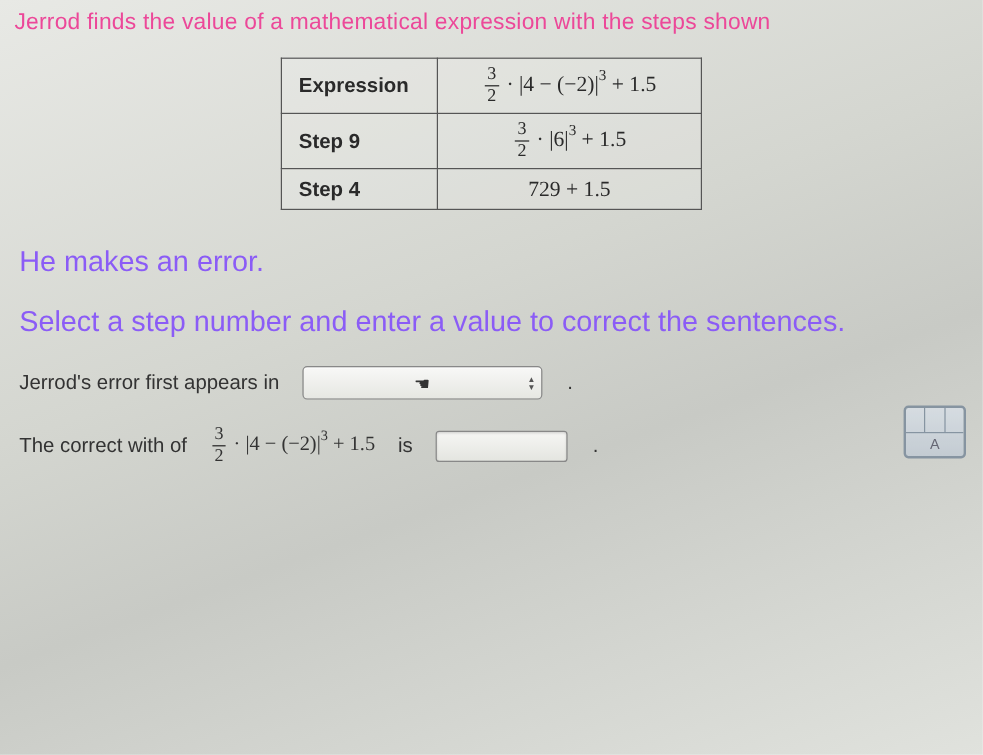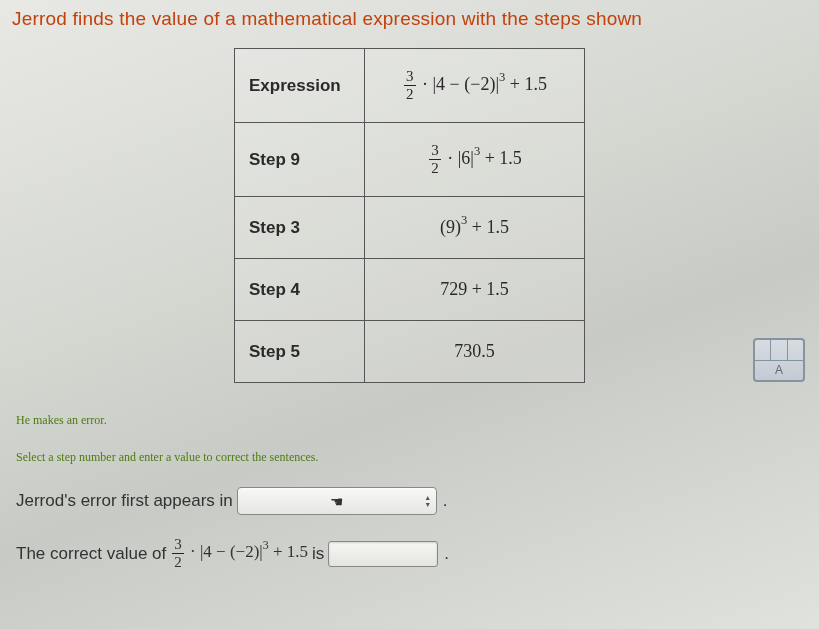--- a/index.html
+++ b/index.html
@@ -10,36 +10,36 @@
       font-size: 17px;
       color: #2a2a2a;
       background: linear-gradient(160deg, #e8e9e5 0%, #d4d6d0 40%, #c8cac5 60%, #e0e2dd 100%);
       width: 819px;
       height: 629px;
       overflow: hidden;
       position: relative;
     }
     .intro {
       font-size: 19px;
-      color: #c2410c;
+      color: #ec4899;
       margin-bottom: 18px;
       letter-spacing: 0.2px;
     }
     .table-wrap {
       display: flex;
       justify-content: center;
       margin-bottom: 30px;
     }
     table {
       border-collapse: collapse;
       background: rgba(255,255,255,0.15);
     }
     td {
       border: 1.5px solid #555;
-      padding: 20px 14px;
+      padding: 6px 14px;
       vertical-align: middle;
       font-size: 17px;
     }
     td.label {
       font-weight: bold;
       width: 130px;
     }
     td.expr {
       text-align: center;
       width: 220px;
@@ -51,33 +51,32 @@
       vertical-align: middle;
       text-align: center;
       font-size: 15px;
       line-height: 1;
       margin: 0 2px;
     }
     .frac .n { display: block; border-bottom: 1.2px solid #222; padding: 0 2px 1px; }
     .frac .d { display: block; padding: 1px 2px 0; }
     sup { font-size: 0.7em; vertical-align: 0.7em; line-height: 0; }
     .body-text {
-      font-size: 12px;
+      font-size: 24px;
       margin: 0 4px 22px;
-      color: #4d7c0f;
-      font-family: Liberation Serif, serif;
+      color: #8b5cf6;
     }
     .sentence {
       font-size: 17px;
       margin: 0 4px 22px;
       color: #333;
       display: flex;
       align-items: center;
       flex-wrap: wrap;
-      gap: 4px;
+      gap: 19px;
     }
     .dropdown {
       display: inline-flex;
       align-items: center;
       justify-content: space-between;
       width: 200px;
       height: 28px;
       border: 1.5px solid #888;
       border-radius: 4px;
       background: linear-gradient(#f8f8f7, #e6e7e2);
@@ -150,30 +149,22 @@
     <tbody>
         <tr>
           <td class="label">Expression</td>
           <td class="expr"><span class="frac"><span class="n">3</span><span class="d">2</span></span> · |4 − (−2)|<sup>3</sup> + 1.5</td>
         </tr>
         <tr>
           <td class="label">Step 9</td>
           <td class="expr"><span class="frac"><span class="n">3</span><span class="d">2</span></span> · |6|<sup>3</sup> + 1.5</td>
         </tr>
         <tr>
-          <td class="label">Step 3</td>
-          <td class="expr">(9)<sup>3</sup> + 1.5</td>
-        </tr>
-        <tr>
           <td class="label">Step 4</td>
           <td class="expr">729 + 1.5</td>
-        </tr>
-        <tr>
-          <td class="label">Step 5</td>
-          <td class="expr">730.5</td>
         </tr>
       </tbody>
   </table>
 </div>
 
 <div class="body-text">He makes an error.</div>
 
 <div class="body-text">Select a step number and enter a value to correct the sentences.</div>
 
 <div class="sentence">
@@ -183,21 +174,21 @@
     <span class="cursor-icon">☚</span>
     <span class="caret">
       <span>▴</span>
         <span>▾</span>
     </span>
   </span>
   <span class="period">.</span>
 </div>
 
 <div class="sentence">
-  <span>The correct value of</span>
+  <span>The correct with of</span>
   <span class="inline-math"><span class="frac"><span class="n">3</span><span class="d">2</span></span> · |4 − (−2)|<sup>3</sup> + 1.5</span>
   <span>is</span>
   <span class="textinput"></span>
   <span class="period">.</span>
 </div>
 
 <div class="mini-widget">
   <div class="row1">
       <div></div>
       <div></div>

